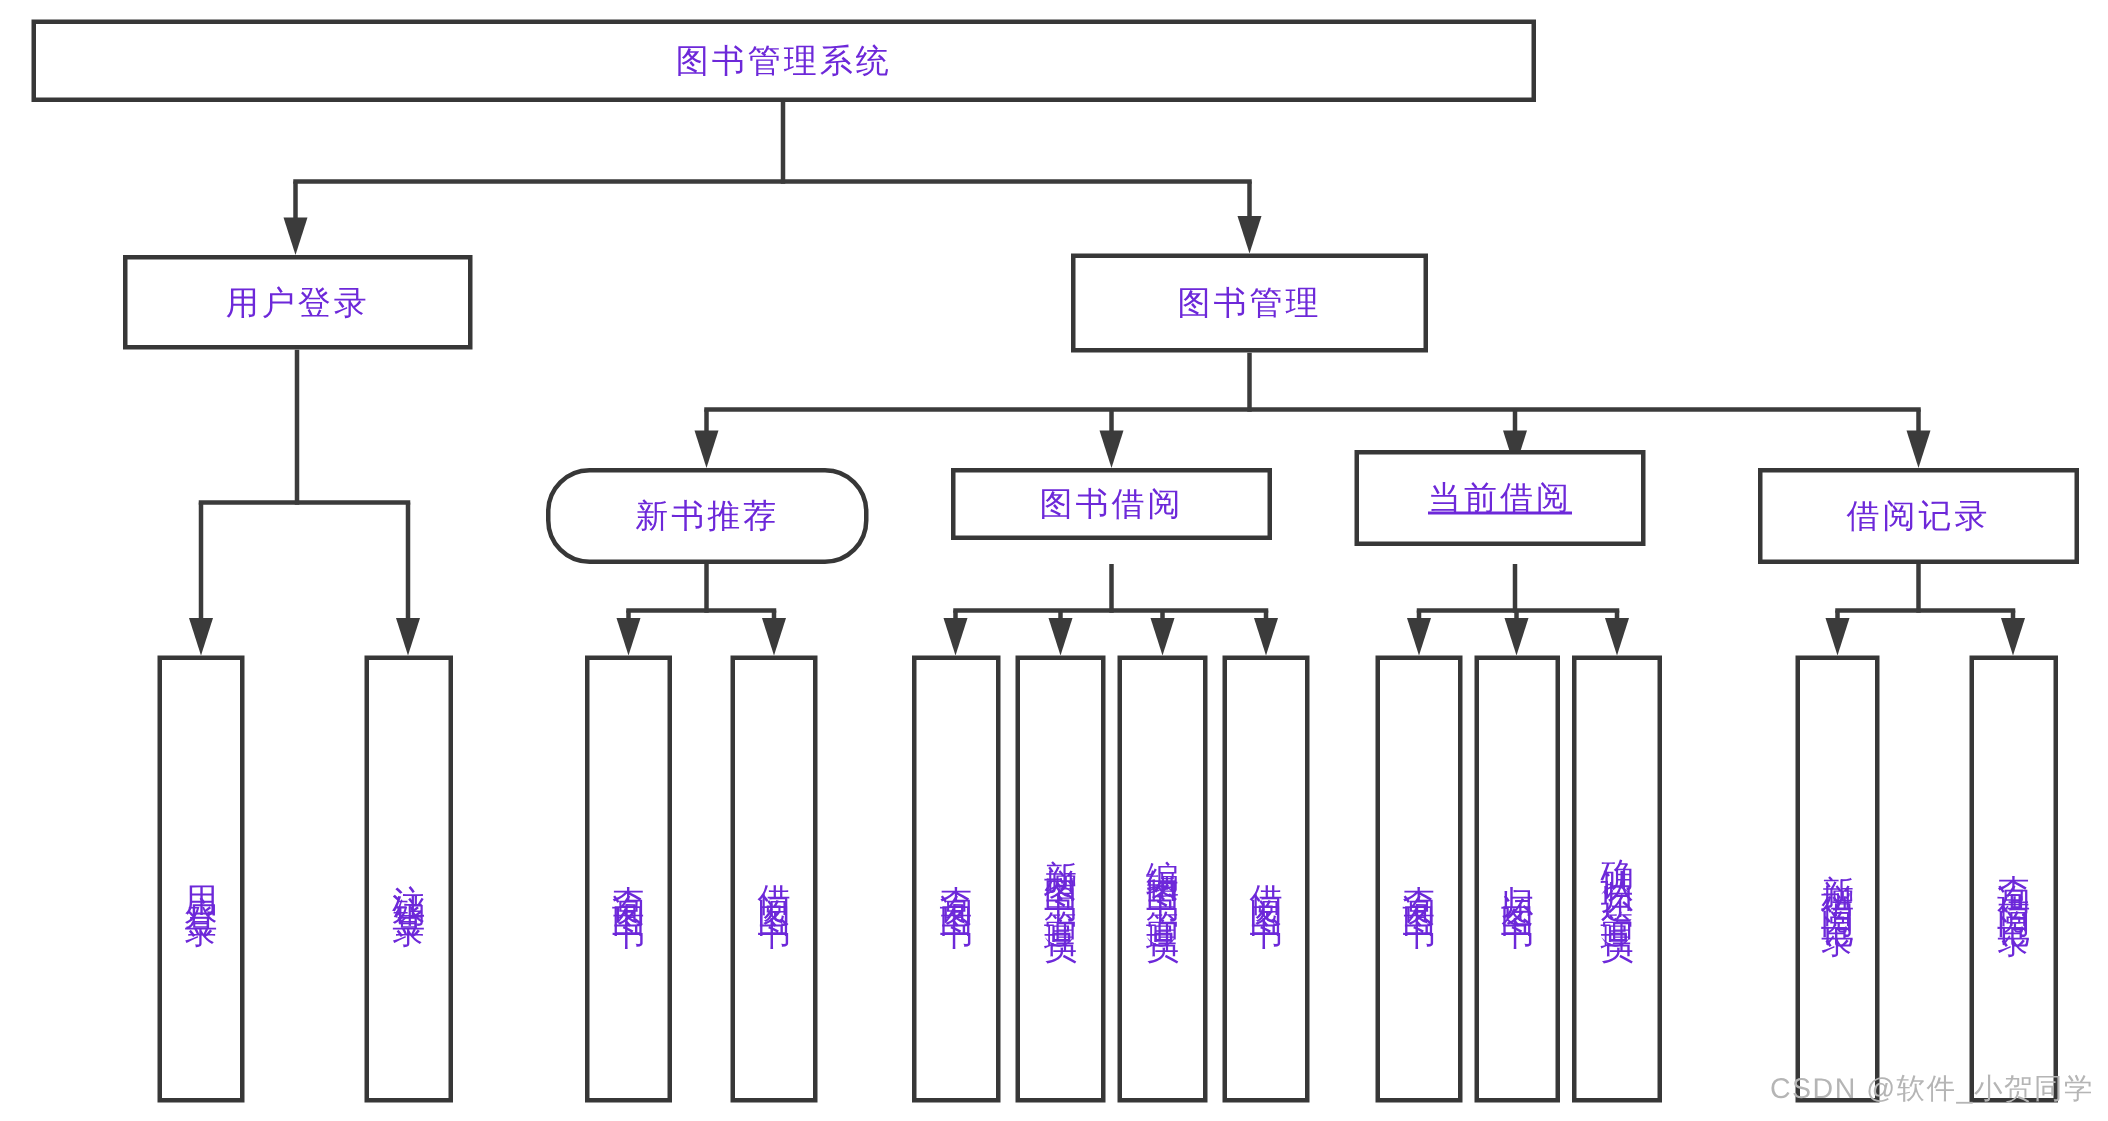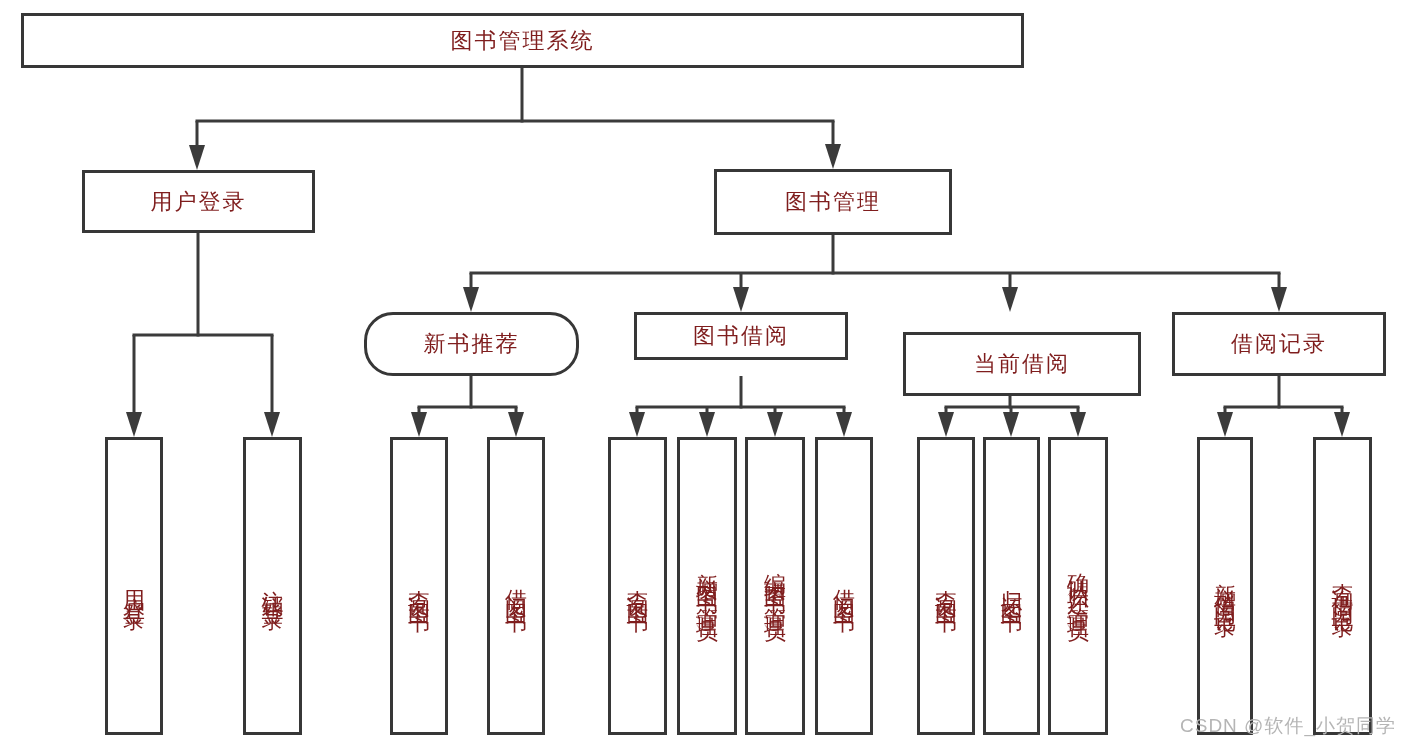--- a/index.html
+++ b/index.html
@@ -15,21 +15,21 @@
   .layer { position: absolute; left: 0; top: 0; }
   .box {
     position: absolute;
     box-sizing: border-box;
     border: 3px solid #373737;
     background: #ffffff;
     display: flex;
     align-items: center;
     justify-content: center;
     font-size: 22px;
-    color: #7f1d1d;
+    color: #6d28d9;
     z-index: 2;
   }
   .box .hlabel {
     white-space: nowrap;
     letter-spacing: 2px;
   }
   .vbox .vlabel {
     writing-mode: vertical-rl;
     text-orientation: mixed;
     line-height: 1;
@@ -140,21 +140,21 @@
   <div class="box" style="left:714px; top:169px; width:238px; height:66px;">
     <span class="hlabel">图书管理</span>
   </div>
 
   <div class="box" style="left:364px; top:312px; width:215px; height:64px;border-radius:29px;">
     <span class="hlabel">新书推荐</span>
   </div>
   <div class="box" style="left:634px; top:312px; width:214px; height:48px;">
     <span class="hlabel">图书借阅</span>
   </div>
-  <div class="box" style="left:903px; top:332px; width:238px; height:64px;">
+  <div class="box" style="left:903px; top:300px; width:194px; height:64px;text-decoration:underline;">
     <span class="hlabel">当前借阅</span>
   </div>
   <div class="box" style="left:1172px; top:312px; width:214px; height:64px;">
     <span class="hlabel">借阅记录</span>
   </div>
 
   <div class="box vbox" style="left:105px; top:437px; width:58px; height:298px;">
     <span class="vlabel">用户登录</span>
   </div>
   <div class="box vbox" style="left:243px; top:437px; width:59px; height:298px;">

